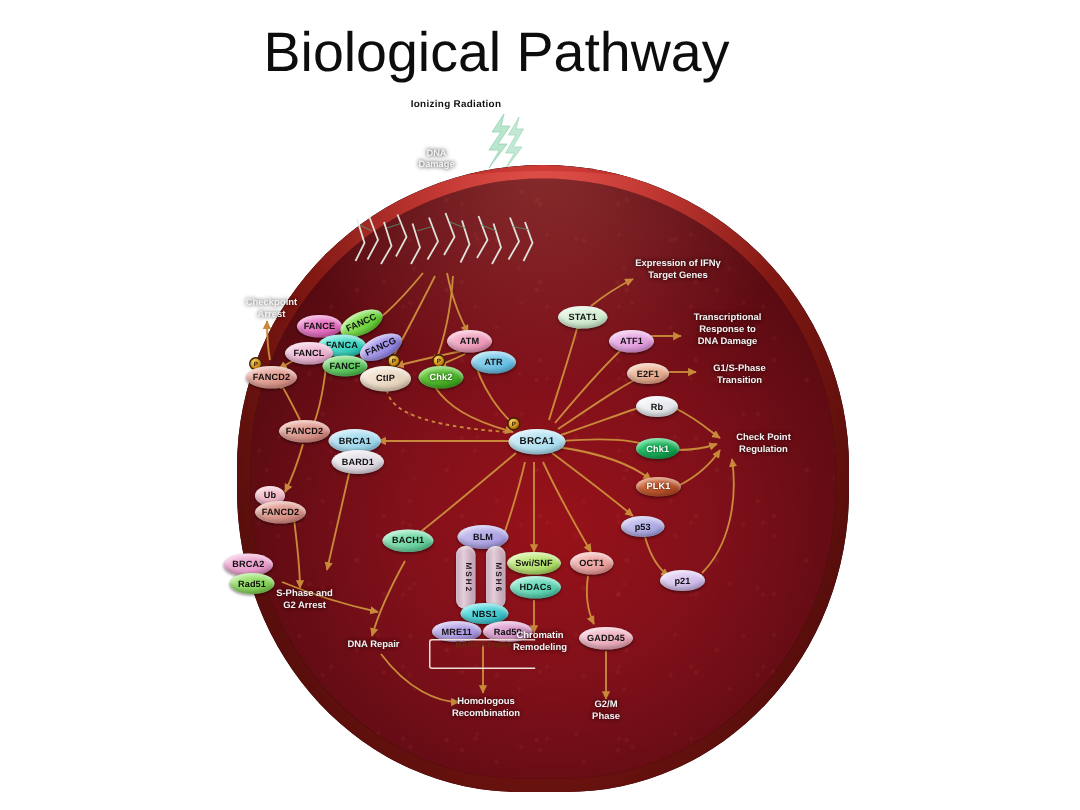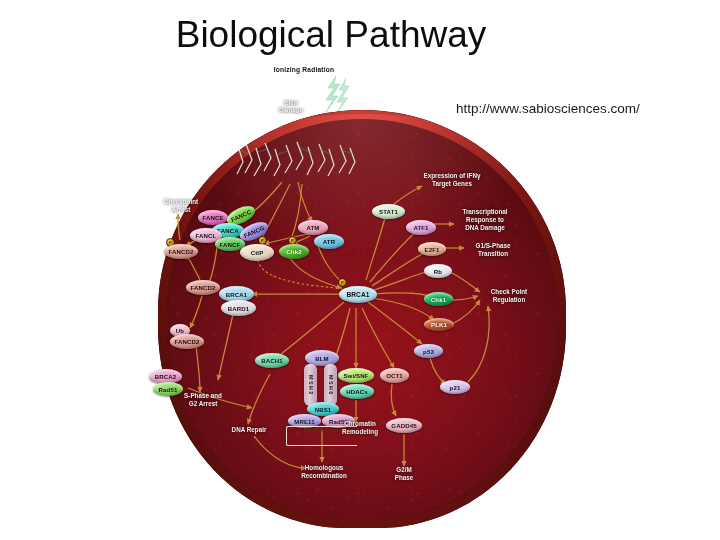--- a/index.html
+++ b/index.html
@@ -140,21 +140,20 @@
     font-size:5.4px;font-weight:bold;color:#20141a;line-height:1.08;
     box-shadow:inset 0 1px 2px rgba(255,255,255,.5),0 1px 2px rgba(0,0,0,.4);
   }
 </style>
 </head>
 <body>
 
 <div id="slide">
 
   <div class="title">Biological Pathway</div>
-  <div class="url">http://www.sabiosciences.com/</div>
 
   <div id="figure">
 
     <div class="irlabel">Ionizing Radiation</div>
 
     <svg class="bolt" width="42" height="44" viewBox="0 0 42 44">
       <g fill="#b9e6cd" stroke="#8fd0ad" stroke-width="0.5">
         <polygon points="18,0 10,12 16,12 8,24 15,24 8,36 20,20 14,20 22,8 16,8"></polygon>
         <polygon points="28,2 21,14 26,14 19,26 25,26 18,38 30,22 24,22 31,10 26,10" opacity=".85"></polygon>
       </g>

